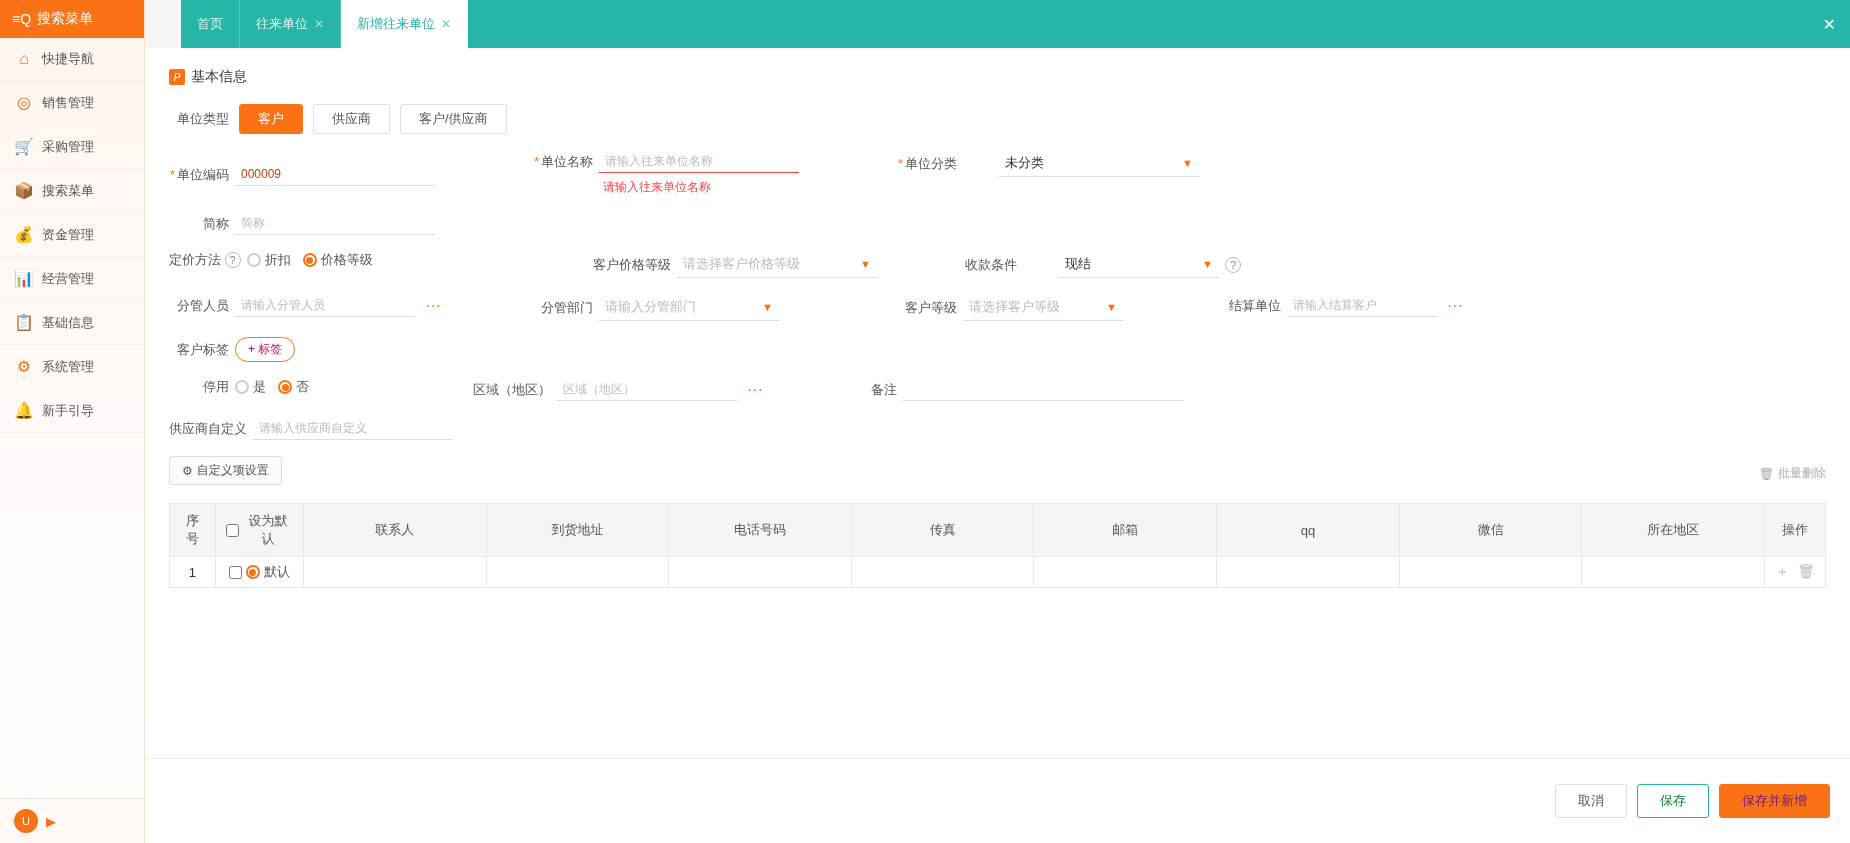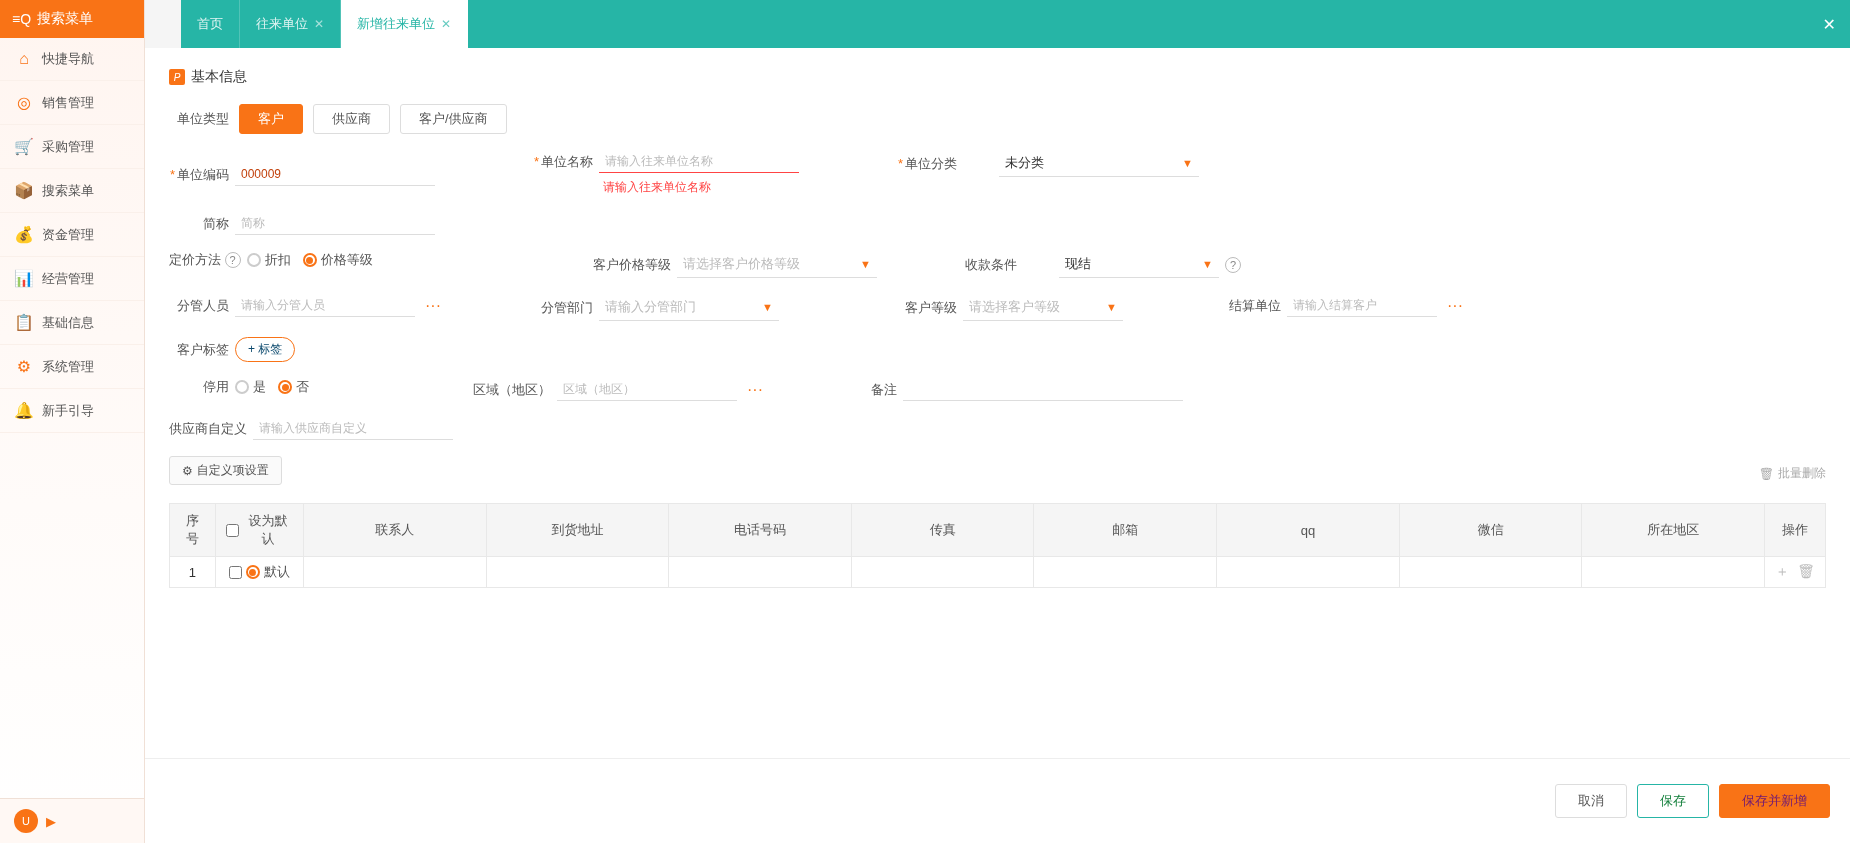--- a/index.html
+++ b/index.html
@@ -211,21 +211,21 @@
 
     .more-btn {
       color: #f97316;
       cursor: pointer;
       font-size: 16px;
       padding: 0 4px;
     }
 
     .tag-btn {
       border: 1px solid #f97316;
-      color: #0c4a6e;
+      color: #be185d;
       border-radius: 20px;
       padding: 3px 12px;
       font-size: 12px;
       cursor: pointer;
       background: white;
       display: flex;
       align-items: center;
       gap: 3px;
     }
 

